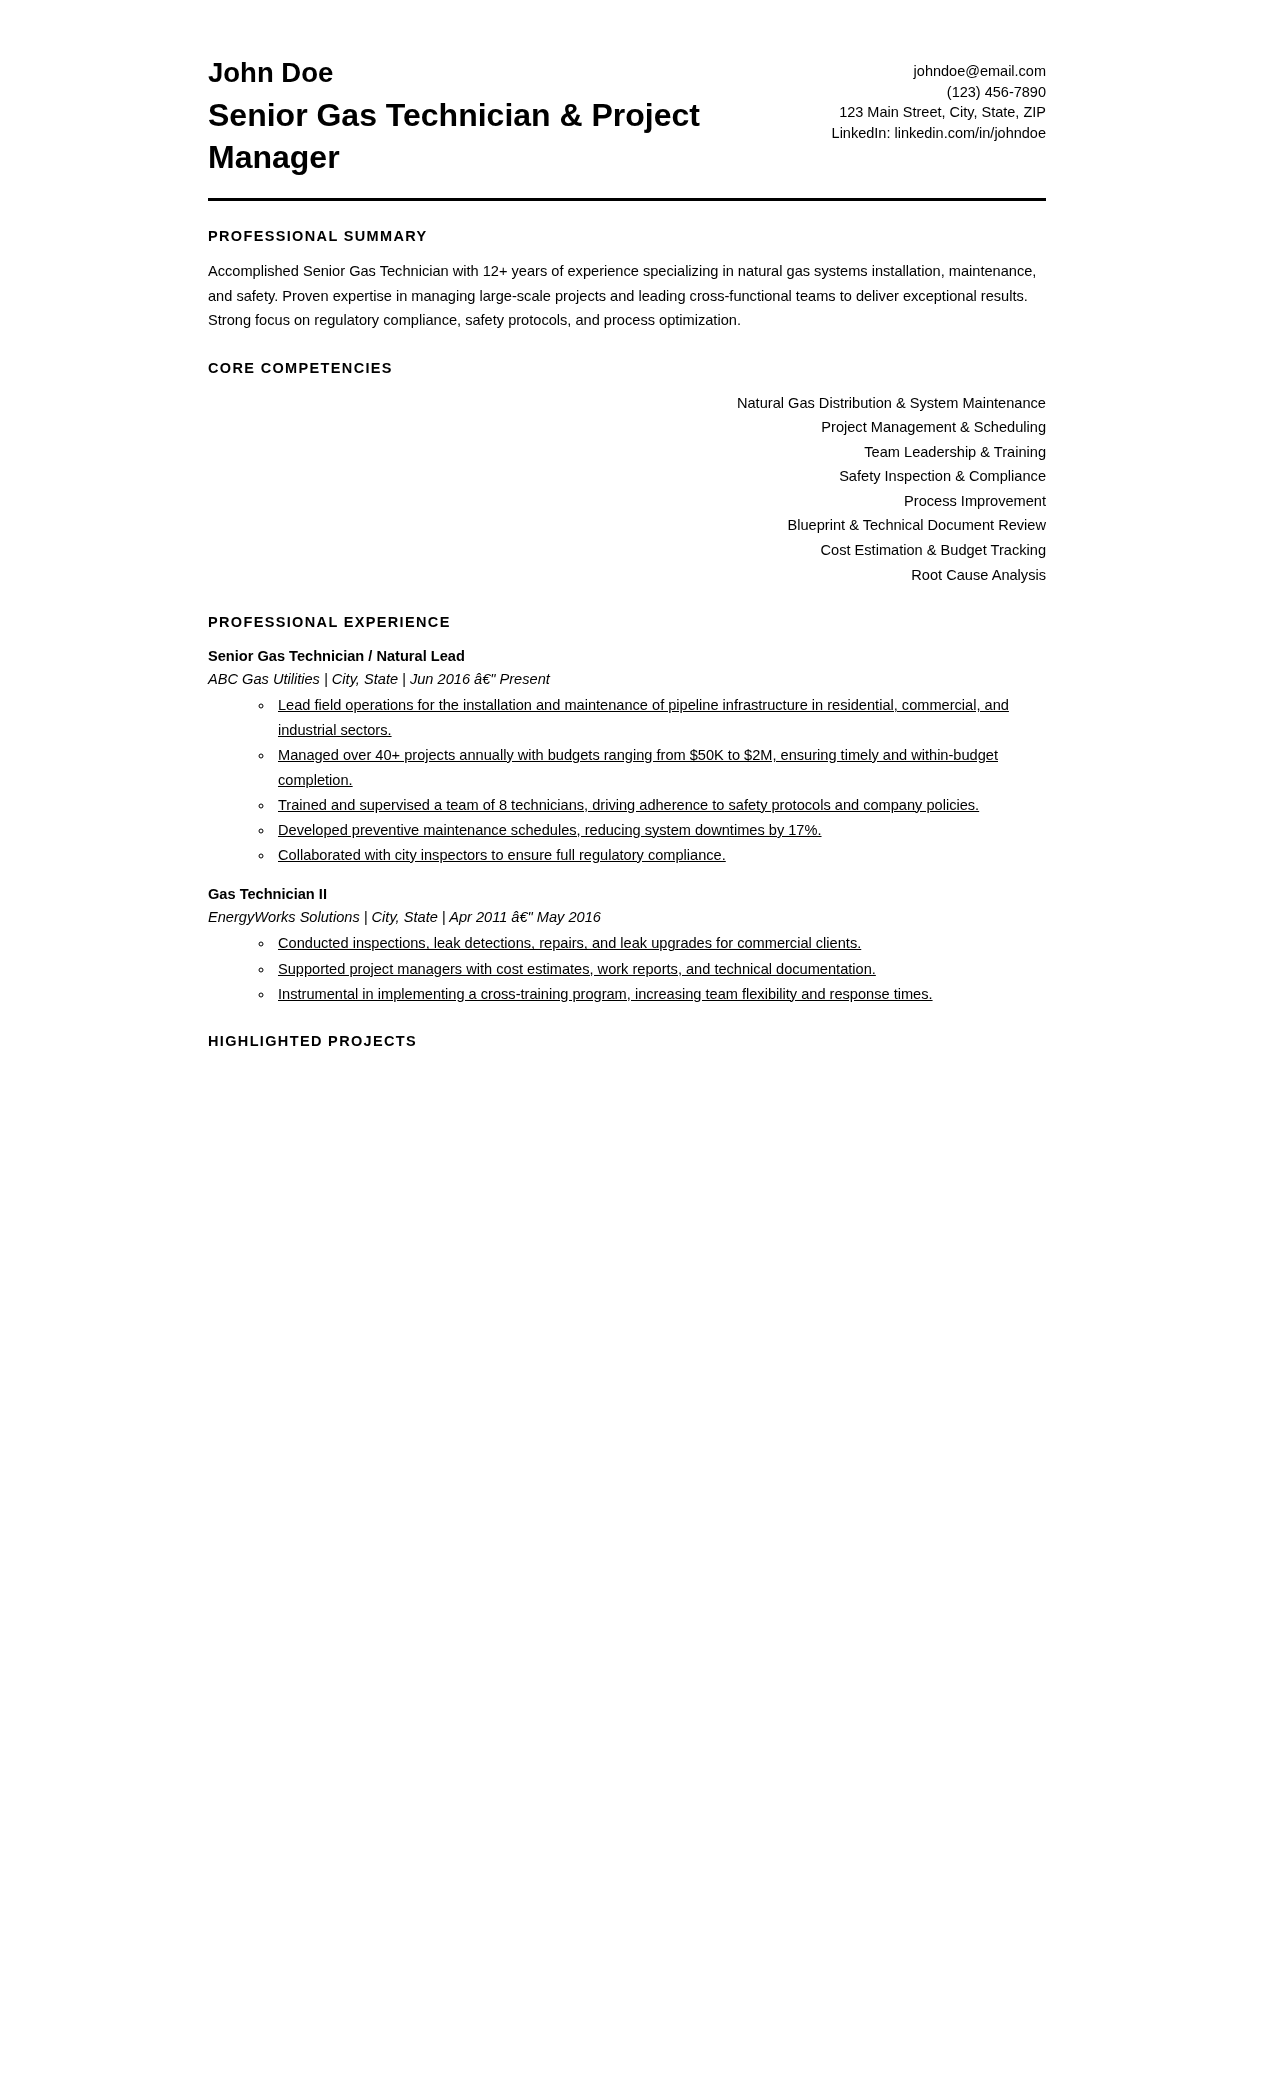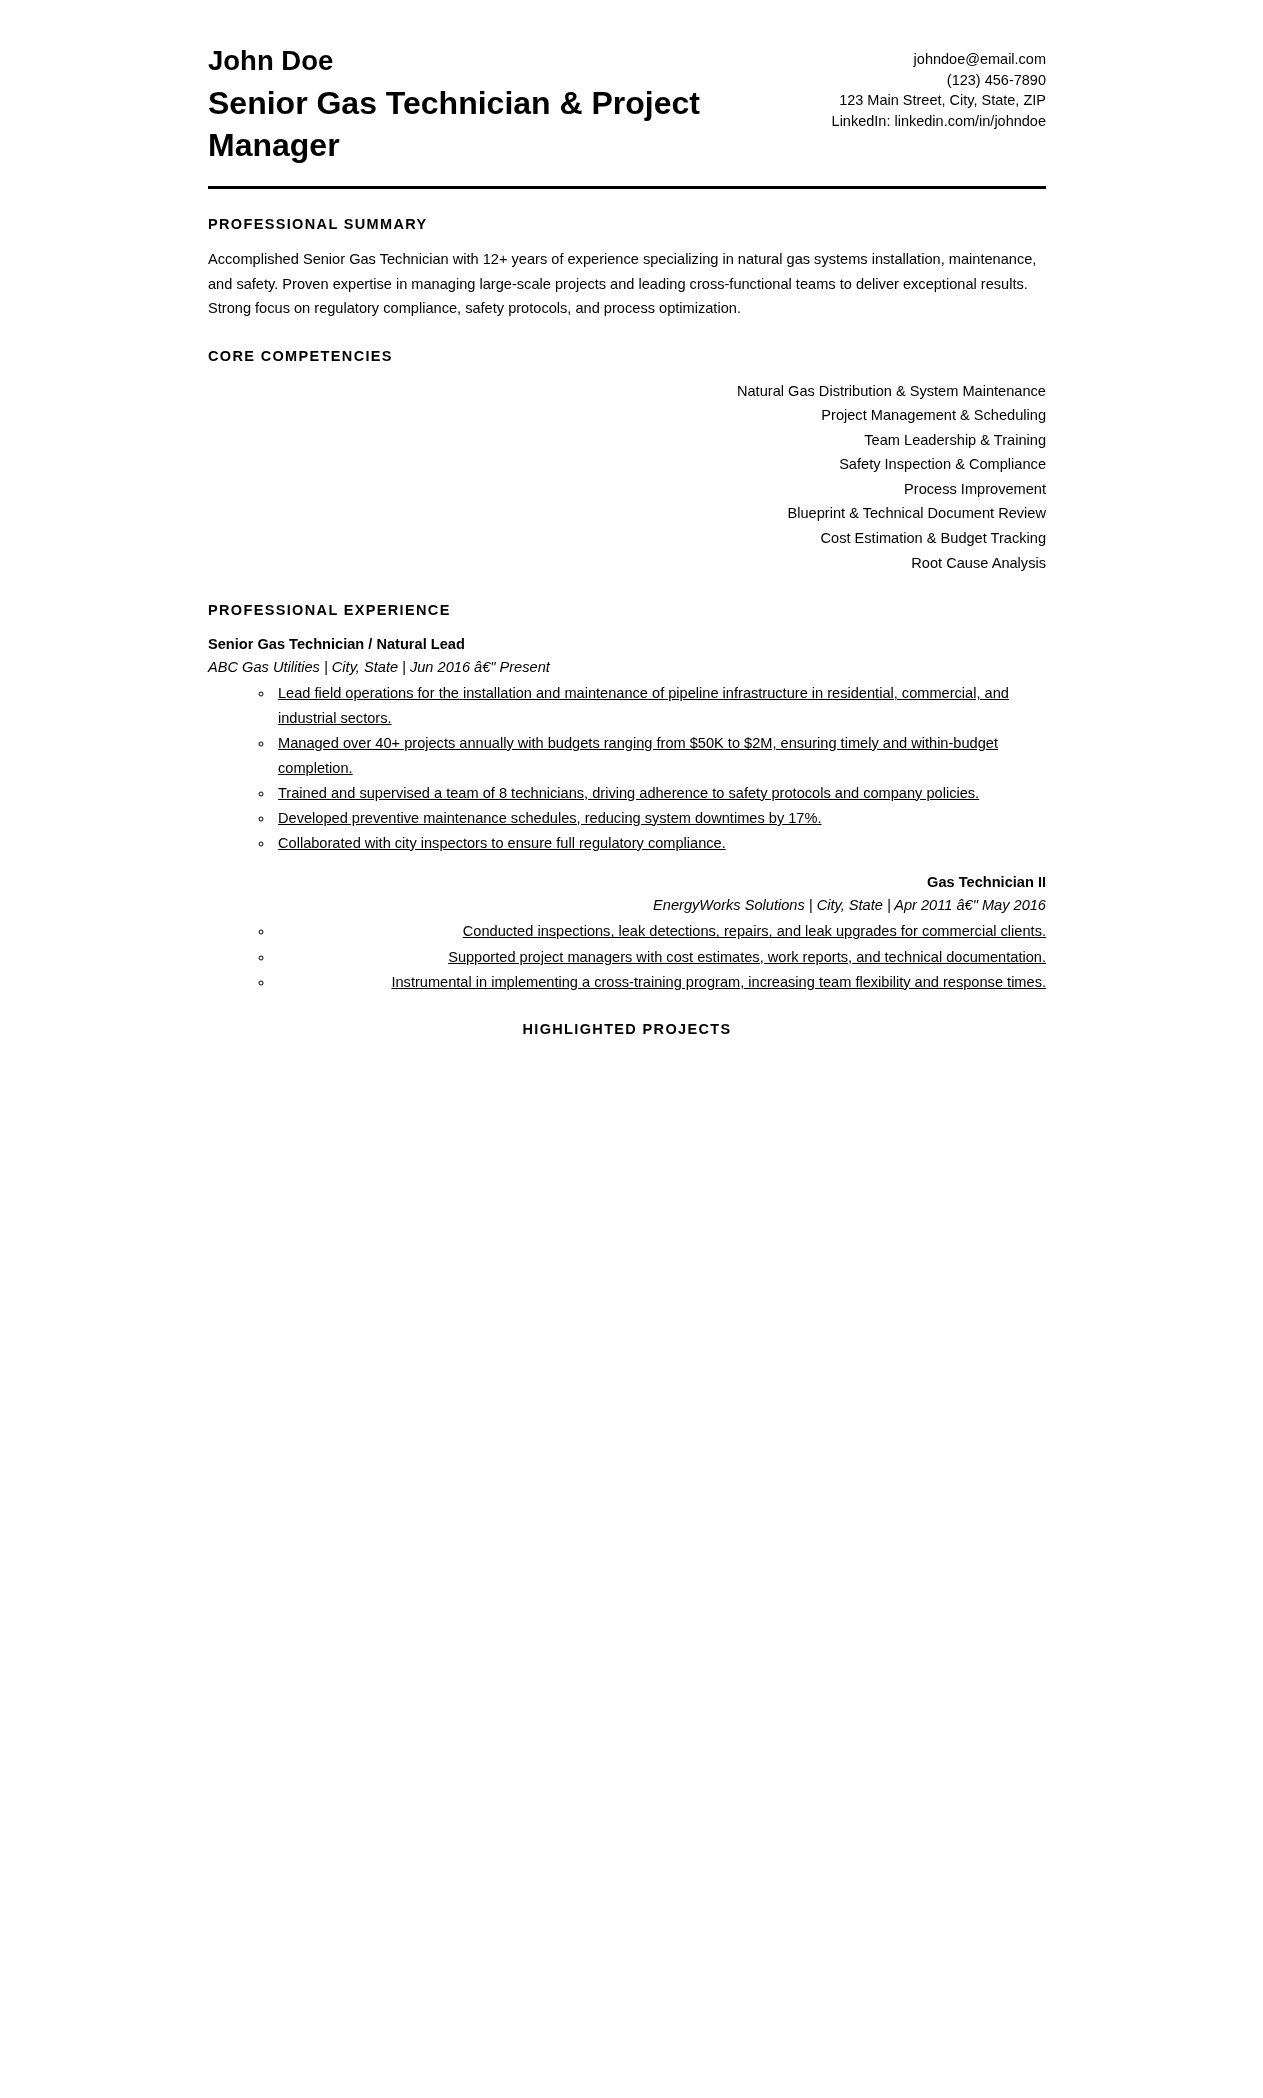--- a/index.html
+++ b/index.html
@@ -19,21 +19,21 @@
     width: 1263px;
     min-height: 2098px;
     box-sizing: border-box;
     padding: 0;
     background: #ffffff;
     position: relative;
   }
 
   .resume {
     width: 838px;
-    margin: 4px 0 0 208px;
+    margin: 16px 0 0 208px;
     padding-top: 36px;
   }
 
   
   .header {
     display: flex;
     align-items: flex-start;
     justify-content: space-between;
     gap: 28px;
   }
@@ -106,21 +106,20 @@
     line-height: 24.6px;
     margin-bottom: 0;
   }
 
   
   .job {
     margin-top: 0;
   }
   .job + .job {
     margin-top: 16px;
-    text-align: right;
   }
   .job-title {
     font-size: 14.6px;
     font-weight: bold;
     line-height: 22px;
     margin: 0;
   }
   .job-meta {
     font-size: 14.6px;
     font-style: italic;
@@ -135,21 +134,20 @@
   }
   .job-bullets li {
     font-size: 14.6px;
     line-height: 24.6px;
     padding-left: 4px;
     margin-bottom: 0.5px;
   }
 
   .section-empty {
     min-height: 0;
-    text-align: center;
   }
 </style>
 </head>
 <body>
 
 <div class="page">
   <div class="resume">
 
     <div class="header">
       <div class="header-left">

